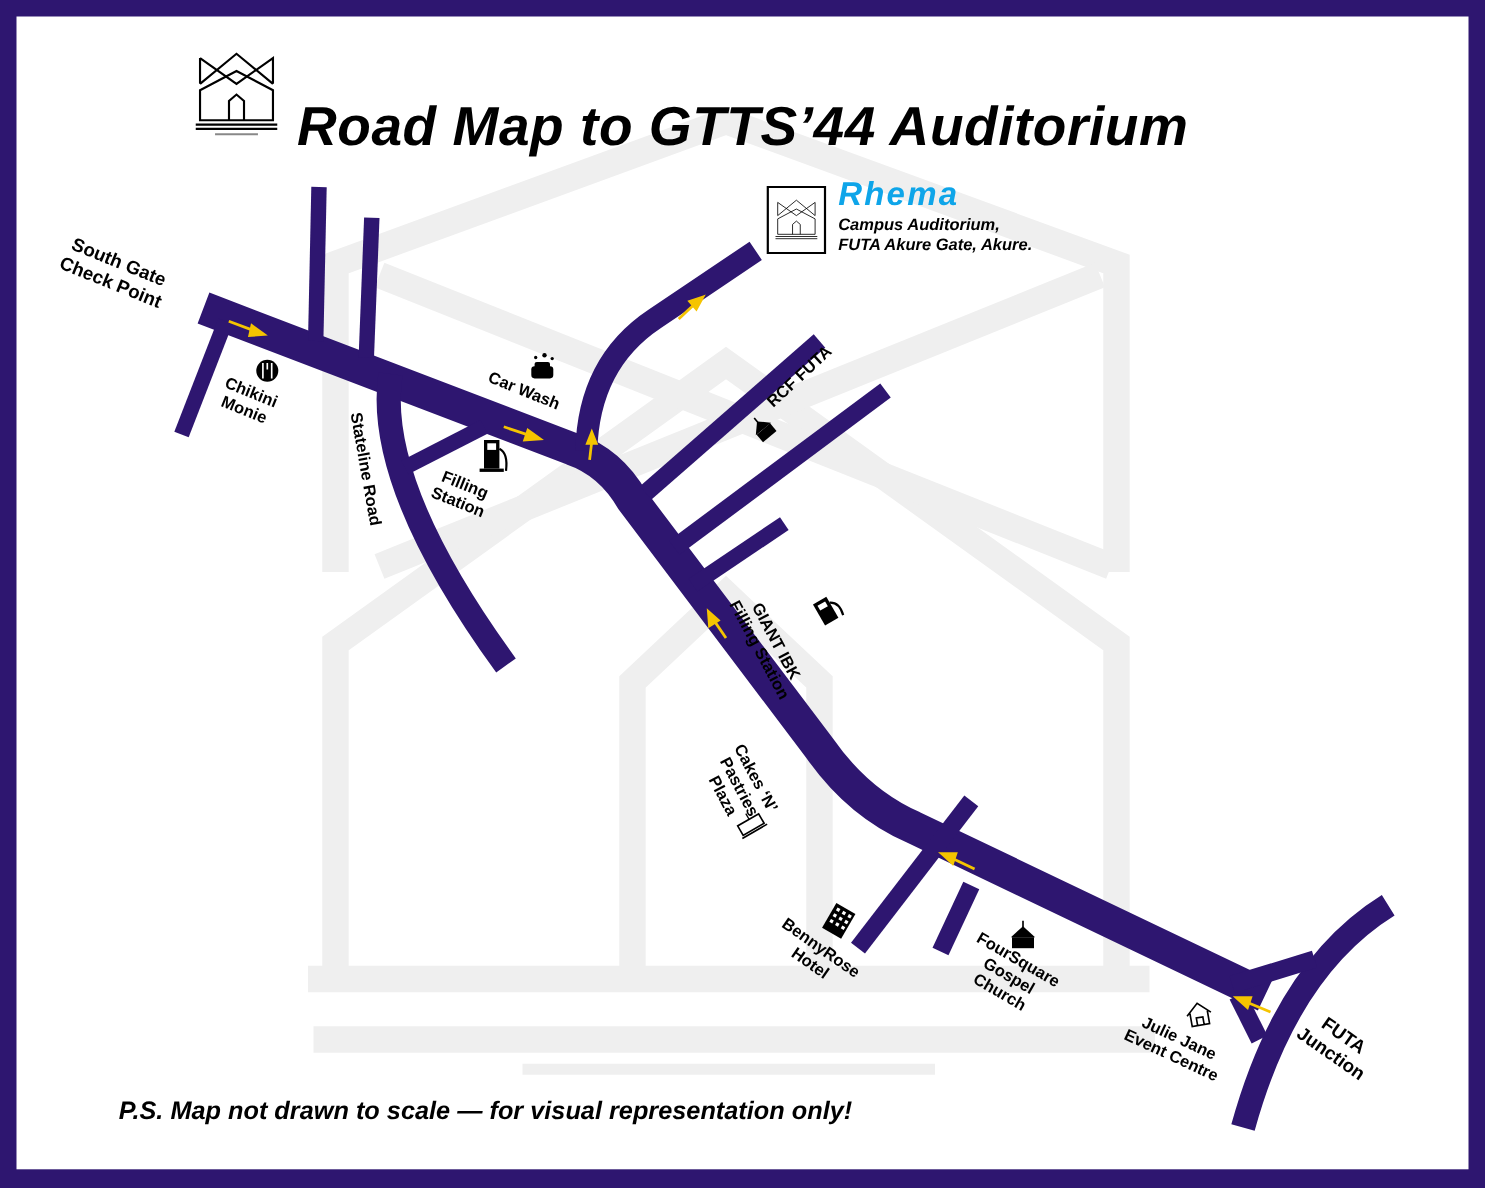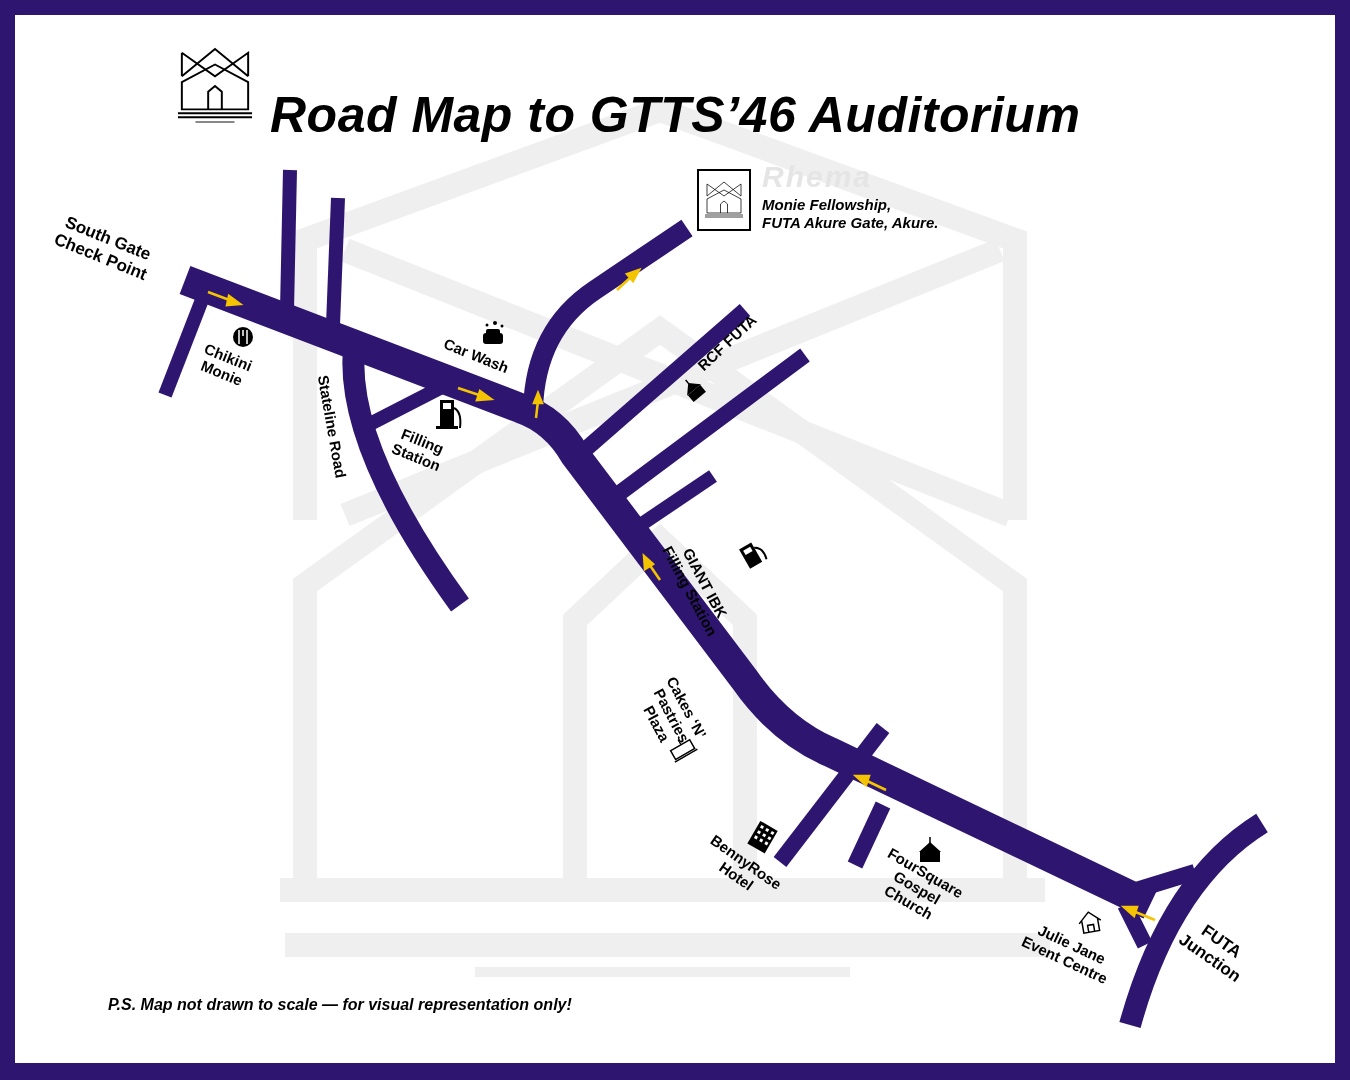--- a/index.html
+++ b/index.html
@@ -2,24 +2,24 @@
 <html><head>
 <meta charset="utf-8">
 <style>
   html, body { margin:0; padding:0; }
   body { width:1350px; height:1080px; position:relative; overflow:hidden; background:#2e1670; font-family:"Liberation Sans", sans-serif; }
   .frame { position:absolute; left:15px; top:15px; width:1320px; height:1048px; background:#ffffff; overflow:hidden; }
   .map-svg { position:absolute; left:0; top:0; width:1350px; height:1080px; }
   .title { position:absolute; left:270px; top:52px; font-size:50px; font-weight:bold; font-style:italic; color:#000; letter-spacing:0.5px; white-space:nowrap; }
   .title-logo { position:absolute; left:176px; top:44px; width:78px; height:80px; }
   .rhema-box { position:absolute; left:696px; top:168px; width:56px; height:64px; }
-  .rhema-name { position:absolute; left:762px; top:160px; font-size:30px; font-weight:bold; font-style:italic; letter-spacing:2px; color:#e5e5e5; }
+  .rhema-name { position:absolute; left:762px; top:160px; font-size:30px; font-weight:bold; font-style:italic; letter-spacing:2px; color:#0ea5e9; }
   .rhema-sub { position:absolute; left:762px; top:196px; font-size:15px; font-weight:bold; font-style:italic; line-height:18px; color:#000; }
   .lbl { position:absolute; font-size:15px; font-weight:bold; color:#000; line-height:17px; white-space:nowrap; text-align:center; transform-origin:center center; }
-  .note { position:absolute; left:108px; top:996px; font-size:16px; font-weight:bold; font-style:italic; color:#000; white-space:nowrap; }
+  .note { position:absolute; left:108px; top:996px; font-size:23px; font-weight:bold; font-style:italic; color:#000; white-space:nowrap; }
 </style>
 </head>
 <body>
 
 <div class="frame"></div>
 
 <svg class="map-svg" viewBox="0 0 1350 1080">
 
   <g fill="none" stroke="#efefef" stroke-width="24">
     <path d="M305 880 L305 585 L660 330 L1015 585 L1015 880"></path>
@@ -148,34 +148,34 @@
 <svg class="title-logo" viewBox="0 0 80 80">
   <g fill="none" stroke="#000" stroke-width="2">
     <path d="M6 8 L40 32 L74 8 L74 32 M6 8 L6 32 M6 32 L40 4 L74 32"></path>
     <path d="M6 38 L40 20 L74 38 L74 66 L6 66 Z"></path>
     <path d="M33 66 L33 48 L40 42 L47 48 L47 66"></path>
     <path d="M2 70 L78 70 M2 74 L78 74"></path>
     <path d="M20 79 L60 79" stroke="#888"></path>
   </g>
 </svg>
 
-<h1 class="title">Road Map to GTTS’46 Auditorium</h1>
+<h1 class="title">Road Map to GTTS’44 Auditorium</h1>
 
 <svg class="rhema-box" viewBox="0 0 56 64">
   <path d="M2 2 L54 2 L54 62 L2 62 Z" fill="#fff" stroke="#000" stroke-width="2"></path>
   <g fill="none" stroke="#000" stroke-width="1.5" transform="translate(8 12) scale(0.5)">
     <path d="M6 8 L40 32 L74 8 L74 32 M6 8 L6 32 M6 32 L40 4 L74 32"></path>
     <path d="M6 38 L40 20 L74 38 L74 66 L6 66 Z"></path>
     <path d="M33 66 L33 48 L40 42 L47 48 L47 66"></path>
     <path d="M2 70 L78 70 M2 74 L78 74"></path>
   </g>
 </svg>
 <div class="rhema-name">Rhema</div>
 <div class="rhema-sub">
-  <div>Monie Fellowship,</div>
+  <div>Campus Auditorium,</div>
   <div>FUTA Akure Gate, Akure.</div>
 </div>
 
 <div class="lbl" style="left:55px;top:228px;transform:rotate(22deg);font-size:17px;line-height:20px;">
   <div>South Gate</div>
     <div>Check Point</div>
 </div>
 <div class="lbl" style="left:200px;top:348px;transform:rotate(22deg);">
   <div>Chikini</div>
     <div>Monie</div>

